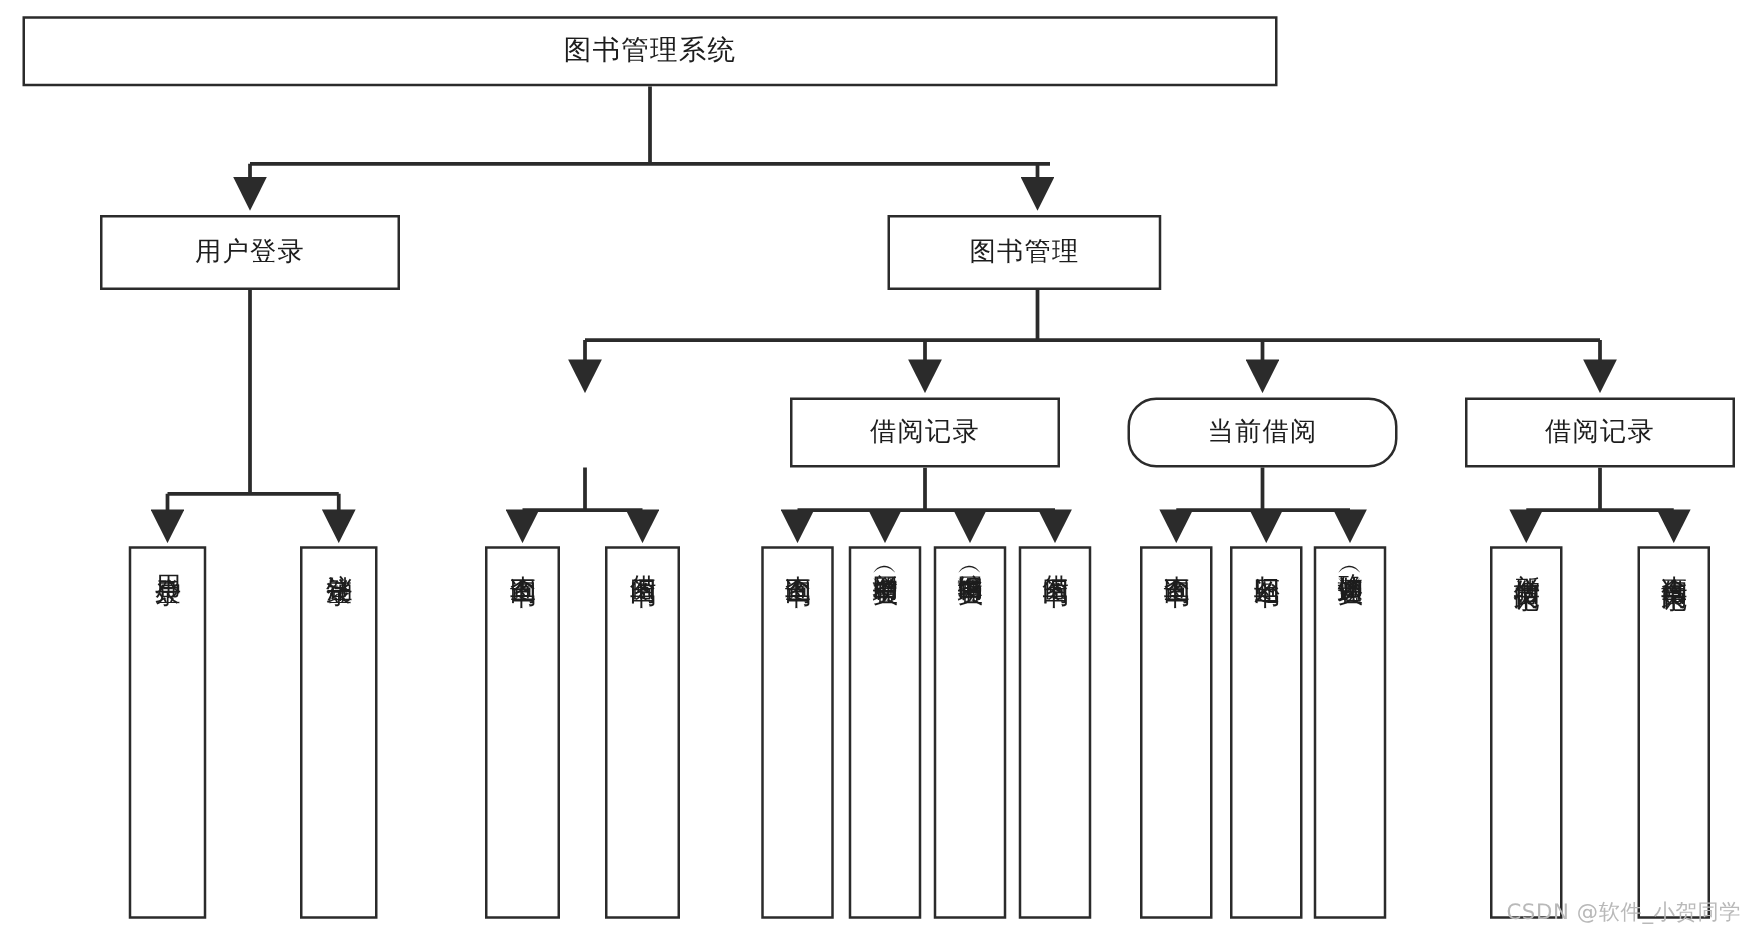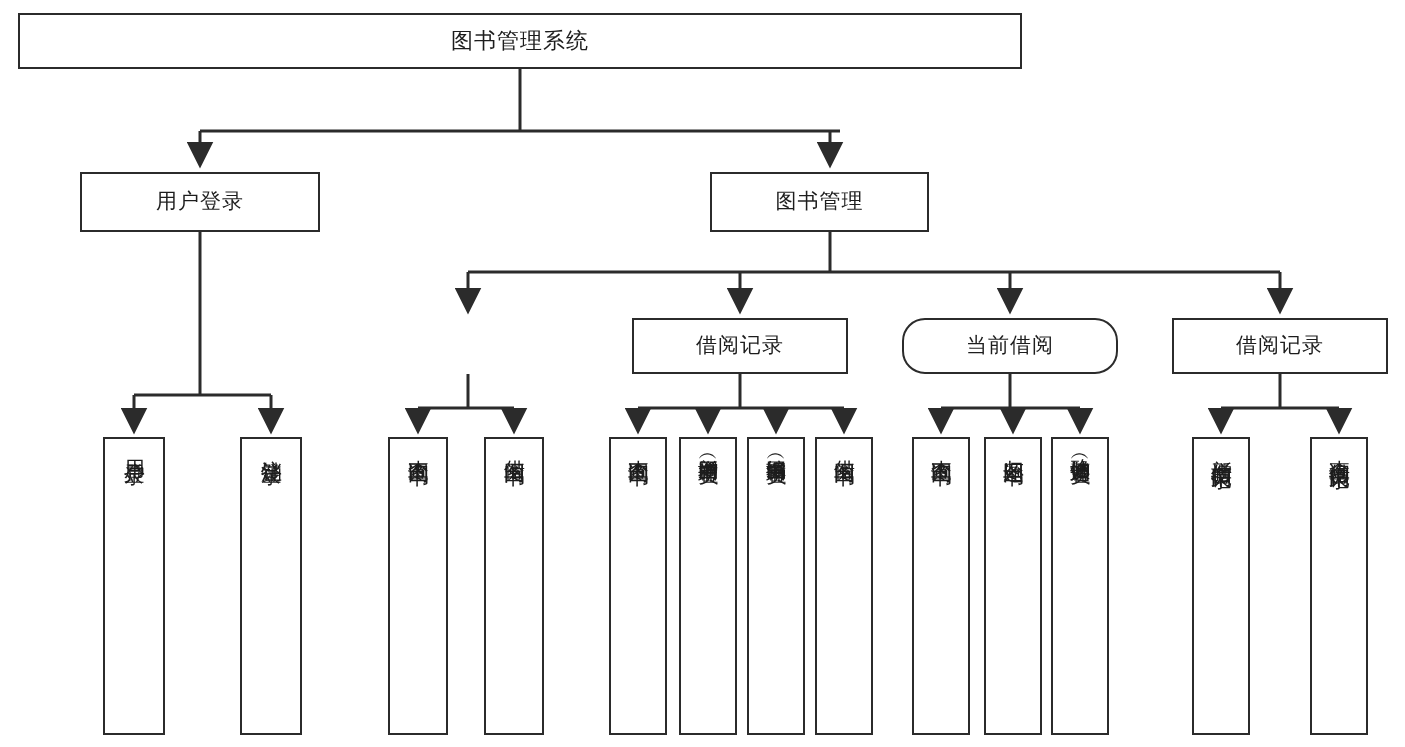--- a/index.html
+++ b/index.html
@@ -184,14 +184,15 @@
     <span class="vlabel tall">确认归还（管理员）</span>
   </div>
 
   <div class="node vert" style="left:1192px; top:437px; width:58px; height:298px;">
     <span class="vlabel">新增借阅记录</span>
   </div>
   <div class="node vert" style="left:1310px; top:437px; width:58px; height:298px;">
     <span class="vlabel">查询借阅记录</span>
   </div>
 
+  <div class="watermark">CSDN @软件_小贺同学</div>
 
 </div>
 
 </body></html>

